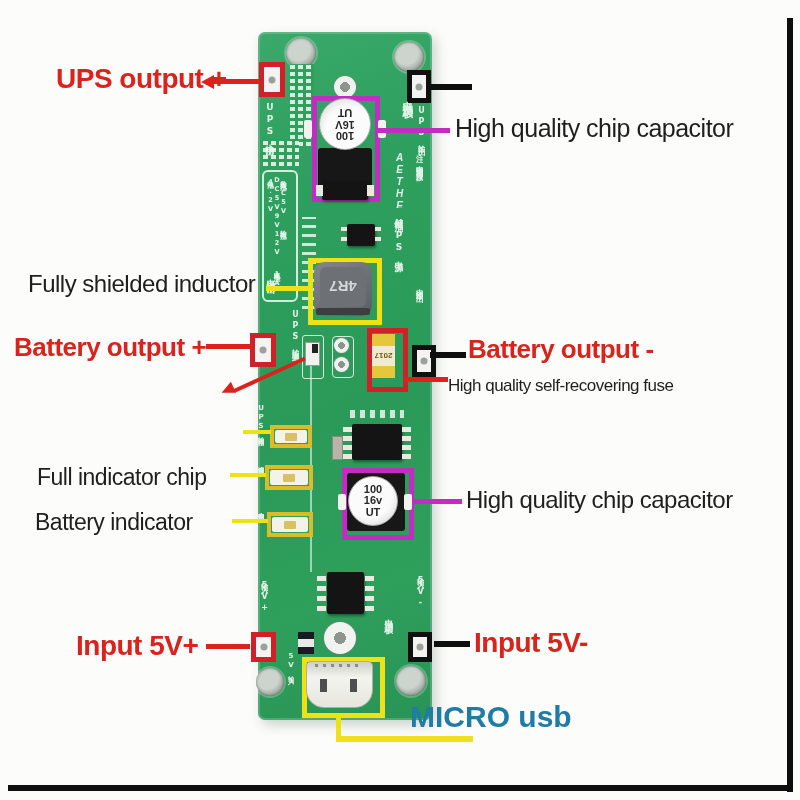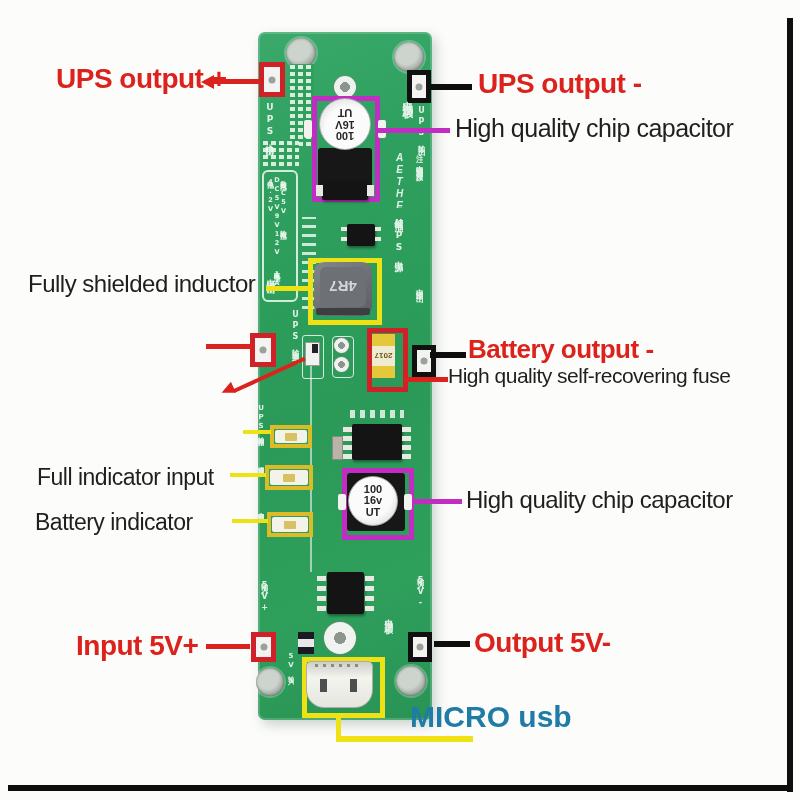--- a/index.html
+++ b/index.html
@@ -203,53 +203,53 @@
       <div style="position:absolute;left:43px;top:17px;width:7px;height:13px;background:#4e4e4e;"></div>
       <div style="position:absolute;left:8px;top:2px;width:48px;height:3px;background-image:repeating-linear-gradient(90deg,#8c8c86 0 3px,transparent 3px 8px);"></div>
     </div>
   </div>
 
   <div class="lbl lbl-red" style="left:44px;top:63px;font-size:28px;margin-left:12px;">UPS output +</div>
   <div class="tri" style="left:201px;top:75px;"></div>
   <div class="cline" style="left:214px;top:79px;width:46px;height:5px;background:#db221c;"></div>
 
   <div class="cline" style="left:430px;top:84px;width:42px;height:6px;background:#0e0e0e;"></div>
-  <div class="lbl lbl-red" style="left:478px;top:68px;font-size:28px;">UPS output -</div>
 
   <div class="cline" style="left:378px;top:128px;width:72px;height:5px;background:#c32cc3;"></div>
   <div class="lbl lbl-black" style="left:455px;top:114px;font-size:25px;">High quality chip capacitor</div>
 
   <div class="lbl lbl-black" style="left:28px;top:270px;font-size:24px;text-align:center;">Fully shielded inductor</div>
   <div class="cline" style="left:266px;top:286px;width:44px;height:5px;background:#eee214;"></div>
 
+  <div class="lbl lbl-red" style="left:14px;top:332px;font-size:26px;">Battery output +</div>
   <div class="cline" style="left:206px;top:344px;width:46px;height:5px;background:#db221c;"></div>
 
   <div class="cline" style="left:234px;top:389px;width:78px;height:4px;background:#db221c;transform:rotate(-24.6deg);transform-origin:0 50%;"></div>
   <div class="tri" style="left:221px;top:384px;border-top-width:6px;border-bottom-width:6px;transform:rotate(-24.6deg);"></div>
 
   <div class="cline" style="left:430px;top:352px;width:36px;height:6px;background:#0e0e0e;"></div>
   <div class="lbl lbl-red" style="left:468px;top:334px;font-size:26px;">Battery output -</div>
 
   <div class="cline" style="left:404px;top:377px;width:44px;height:5px;background:#db221c;"></div>
-  <div class="lbl lbl-black" style="left:448px;top:364px;font-size:21px;">High quality self-recovering fuse</div>
+  <div class="lbl lbl-black" style="left:448px;top:376px;font-size:17px;">High quality self-recovering fuse</div>
 
   <div class="cline" style="left:243px;top:430px;width:28px;height:4px;background:#eee214;"></div>
-  <div class="lbl lbl-black" style="left:37px;top:464px;font-size:23px;">Full indicator input</div>
+  <div class="lbl lbl-black" style="left:37px;top:464px;font-size:23px;">Full indicator chip</div>
   <div class="cline" style="left:230px;top:473px;width:36px;height:4px;background:#eee214;"></div>
   <div class="lbl lbl-black" style="left:35px;top:509px;font-size:23px;">Battery indicator</div>
   <div class="cline" style="left:232px;top:519px;width:36px;height:4px;background:#eee214;"></div>
 
   <div class="cline" style="left:414px;top:499px;width:48px;height:5px;background:#c32cc3;"></div>
   <div class="lbl lbl-black" style="left:466px;top:486px;font-size:24px;">High quality chip capacitor</div>
 
   <div class="lbl lbl-red" style="left:76px;top:630px;font-size:28px;">Input 5V+</div>
   <div class="cline" style="left:206px;top:644px;width:44px;height:5px;background:#db221c;"></div>
 
   <div class="cline" style="left:434px;top:641px;width:36px;height:6px;background:#0e0e0e;"></div>
-  <div class="lbl lbl-red" style="left:474px;top:627px;font-size:28px;">Output 5V-</div>
+  <div class="lbl lbl-red" style="left:474px;top:627px;font-size:28px;">Input 5V-</div>
 
   <div class="cline" style="left:336px;top:716px;width:5px;height:24px;background:#eee214;"></div>
   <div class="cline" style="left:336px;top:736px;width:137px;height:6px;background:#eee214;"></div>
   <div class="caption-blue" style="left:410px;top:700px;">
     <span class="cap-bold">MICRO usb</span>
   </div>
 
 </div>
 
 </body></html>

